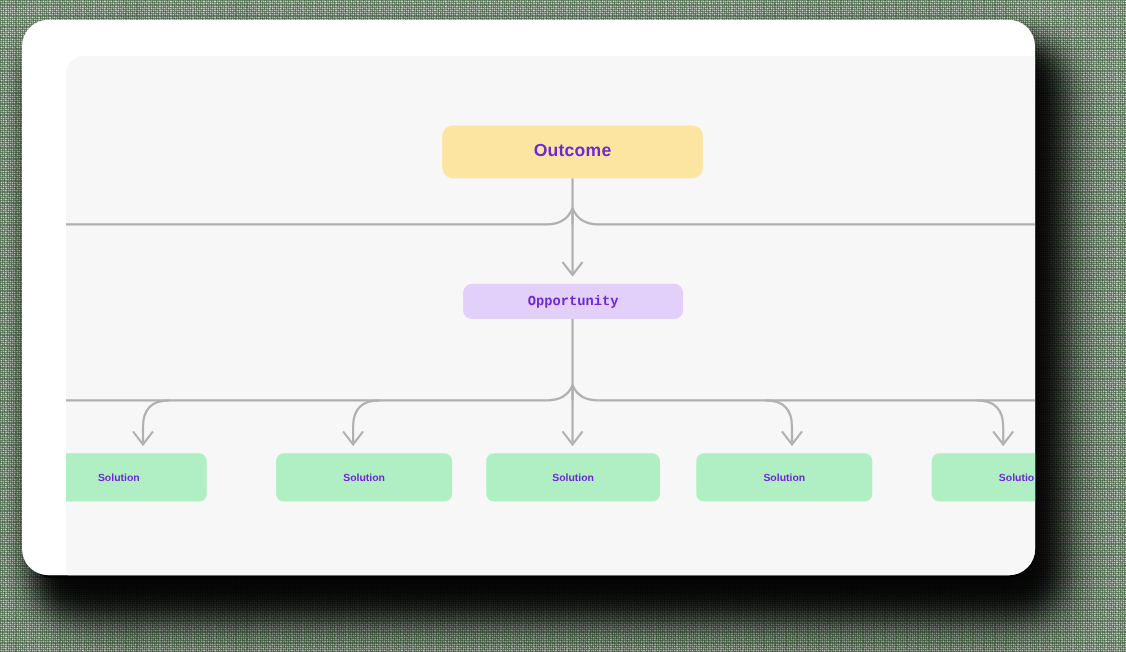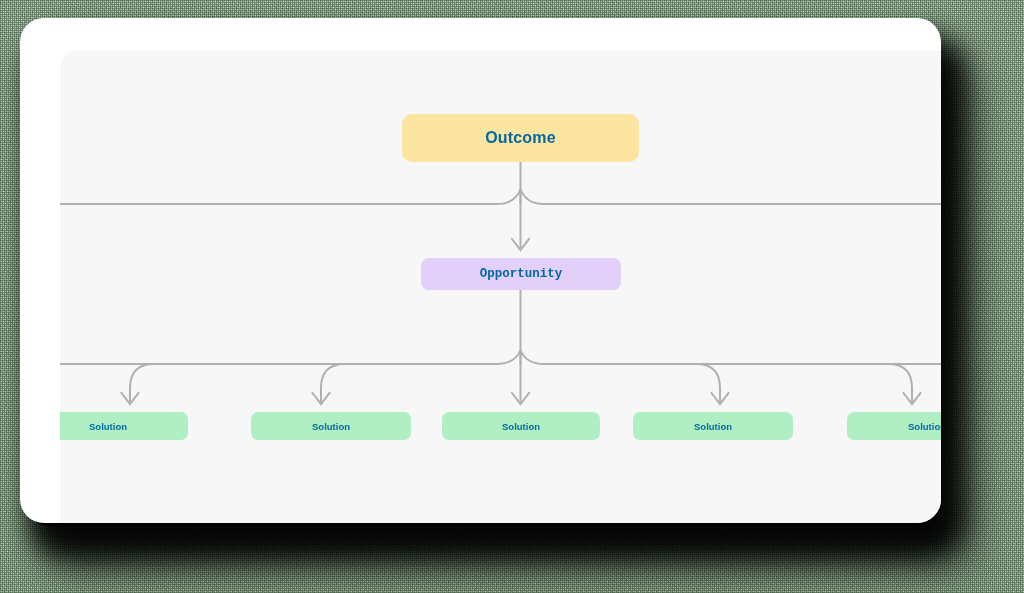--- a/index.html
+++ b/index.html
@@ -30,32 +30,32 @@
     position:absolute;left:20px;top:18px;width:921px;height:505px;
     background:#ffffff;border-radius:24px;overflow:hidden;
   }
   #panel{
     position:absolute;left:40px;top:33px;width:896px;height:481px;
     background:#f7f7f7;border-radius:16px;overflow:hidden;
   }
   #canvas{position:absolute;inset:0;}
   .node{
     position:absolute;display:flex;align-items:center;justify-content:center;
-    color:#0369a1;box-sizing:border-box;text-align:center;
+    color:#6d28d9;box-sizing:border-box;text-align:center;
   }
   .node-outcome{
     left:342px;top:63px;width:237px;height:48px;border-radius:10px;
     background:#fce5a0;font-size:16px;font-weight:700;letter-spacing:.2px;
   }
   .node-opportunity{
     left:361px;top:207px;width:200px;height:32px;border-radius:8px;
     background:#e2cffa;font-size:12.5px;font-weight:600;font-family:Liberation Mono, monospace;
   }
   .node-solution{
-    top:361px;height:28px;border-radius:7px;
+    top:361px;height:44px;border-radius:7px;
     background:#b0efc4;font-size:9.5px;font-weight:600;
   }
   svg{position:absolute;inset:0;width:100%;height:100%;overflow:visible;}
   .ln{fill:none;stroke:#b0b0b0;stroke-width:2;stroke-linecap:butt;}
   .ar{fill:none;stroke:#b0b0b0;stroke-width:2;stroke-linecap:square;stroke-linejoin:miter;}
 </style>
 </head>
 <body>
 
 <div id="backdrop"></div>

